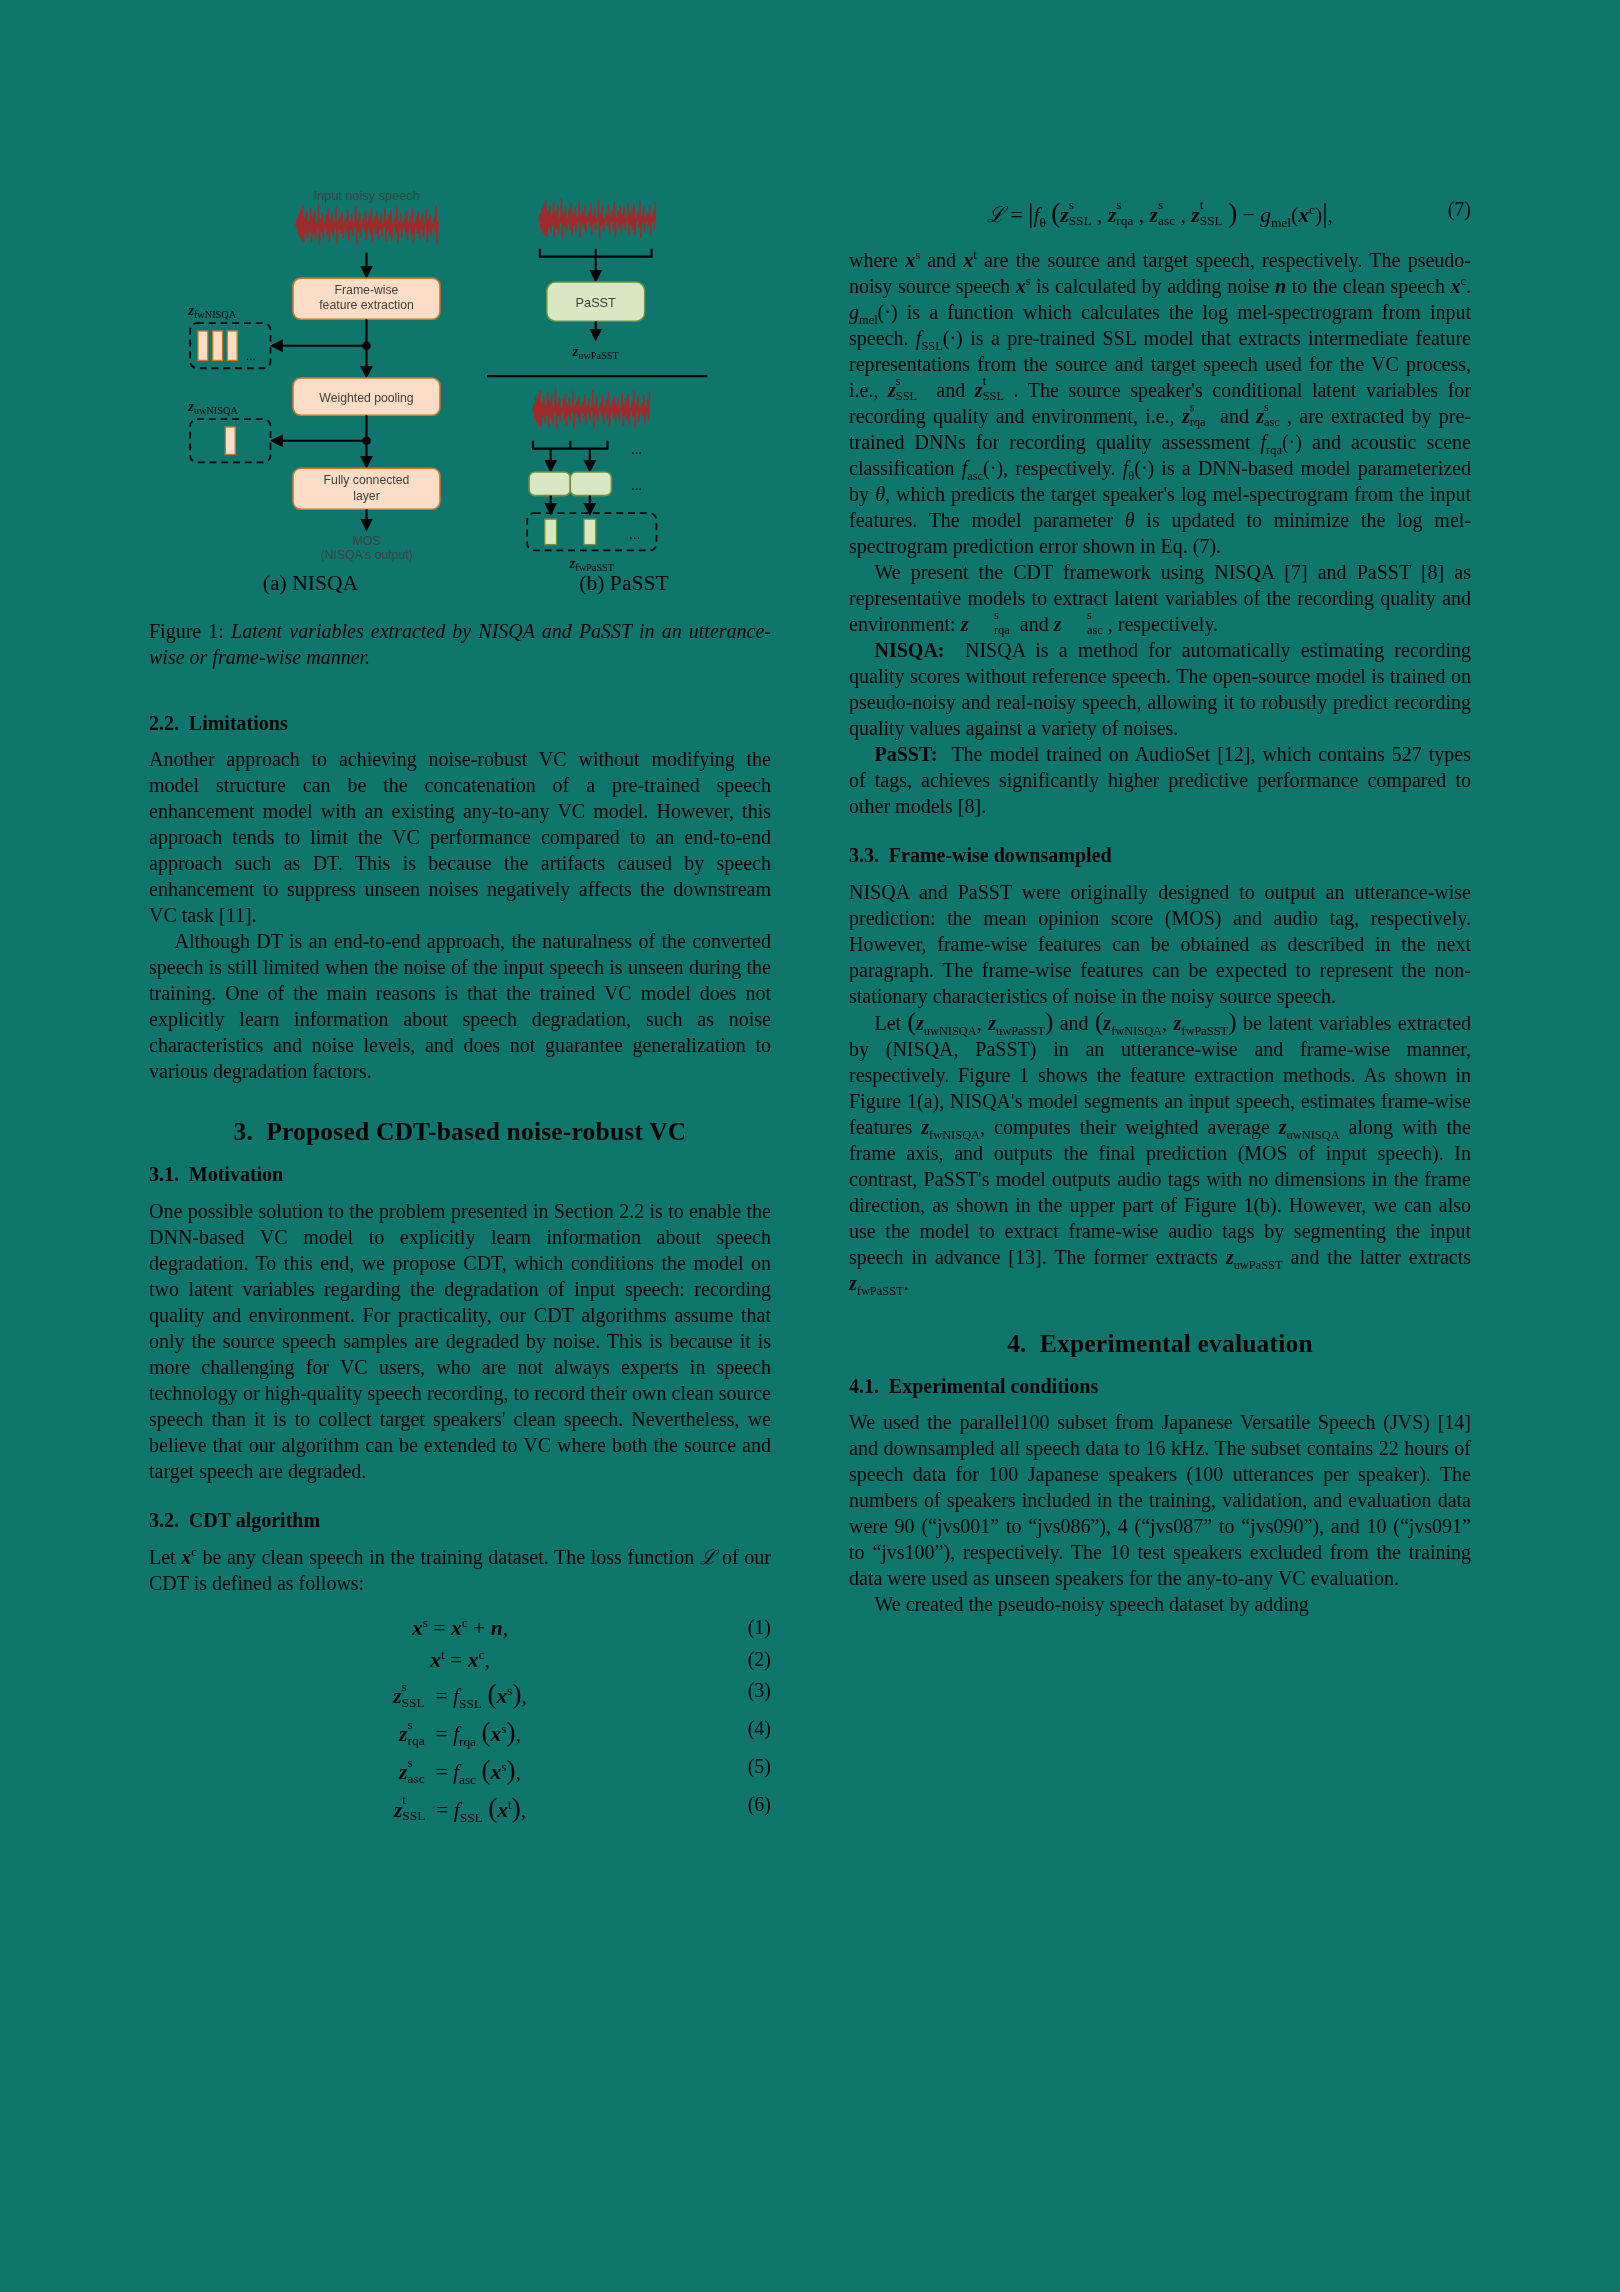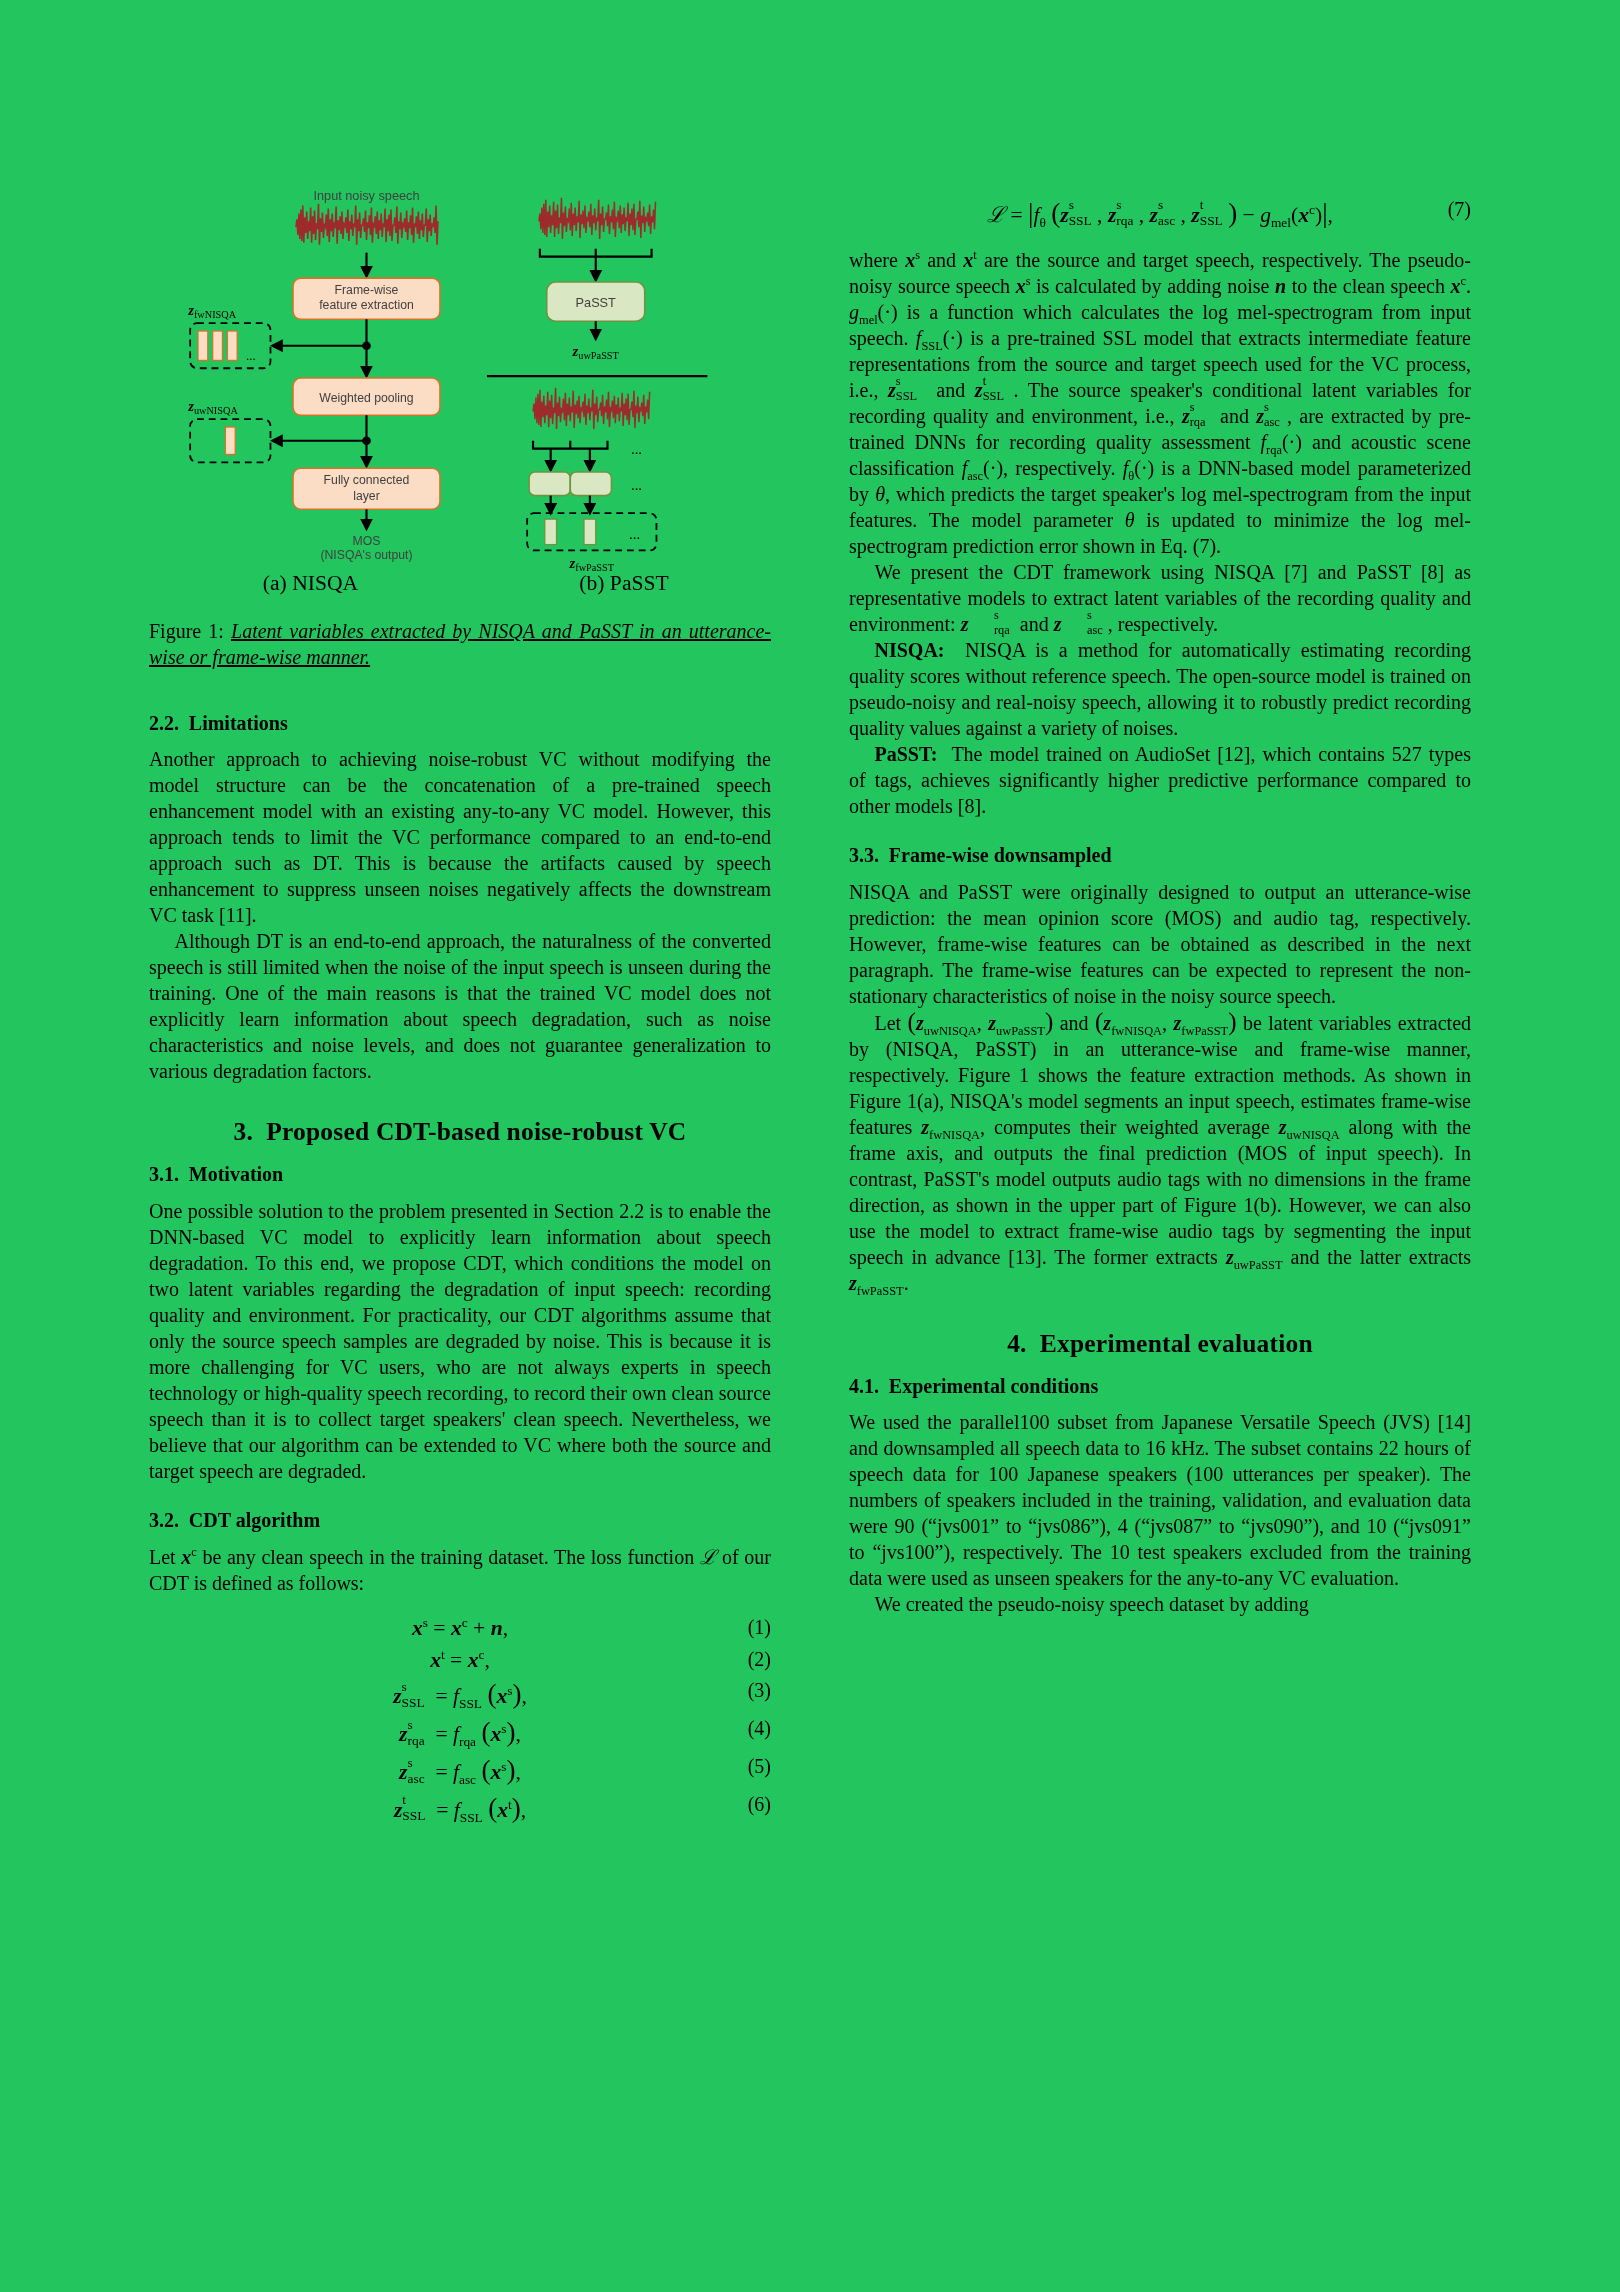--- a/index.html
+++ b/index.html
@@ -4,21 +4,21 @@
 <style>
   html, body {
     margin: 0;
     padding: 0;
     background: #ffffff;
   }
   .page {
     position: relative;
     width: 1620px;
     height: 2293px;
-    background: #22c55e;
+    background: #0f766e;
     font-family: "Liberation Serif", serif;
     color: #000000;
     overflow: hidden;
   }
   .col {
     position: absolute;
     top: 191px;
     width: 622px;
     text-align: justify;
   }
@@ -51,21 +51,21 @@
     text-align: left;
   }
   h3.subsec .num { margin-right: 9.8px; text-align: center; }
 
   .caption {
     font-size: 20px;
     line-height: 26px;
     text-align: justify;
   }
   .caption .lead { font-style: normal; }
-  .caption .it { font-style: italic; text-decoration: underline; }
+  .caption .it { font-style: italic; }
 
   
   .eqblock { margin: 19.6px 0 0 0; }
   .eqrow {
     display: flex;
     align-items: baseline;
     justify-content: center;
     position: relative;
     margin: 6.9px 0;
     font-size: 21.6px;

